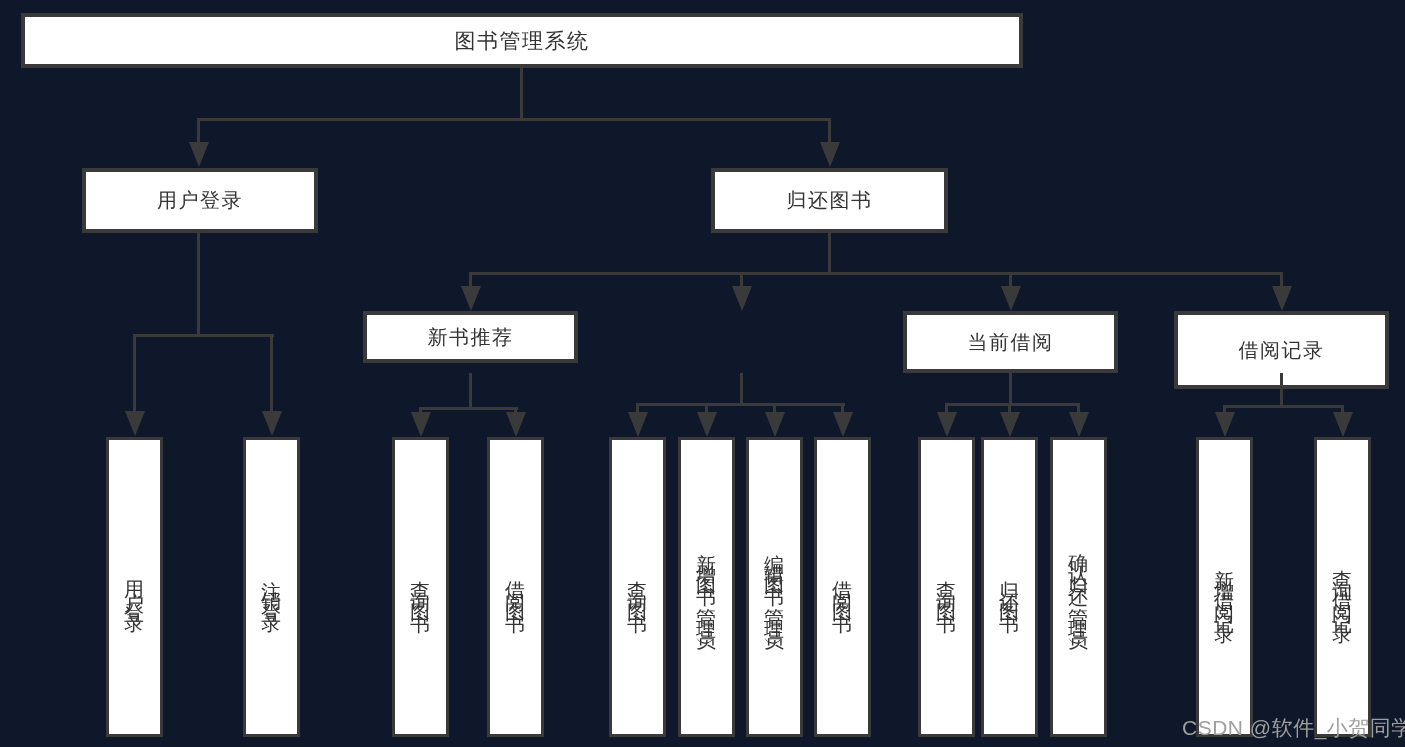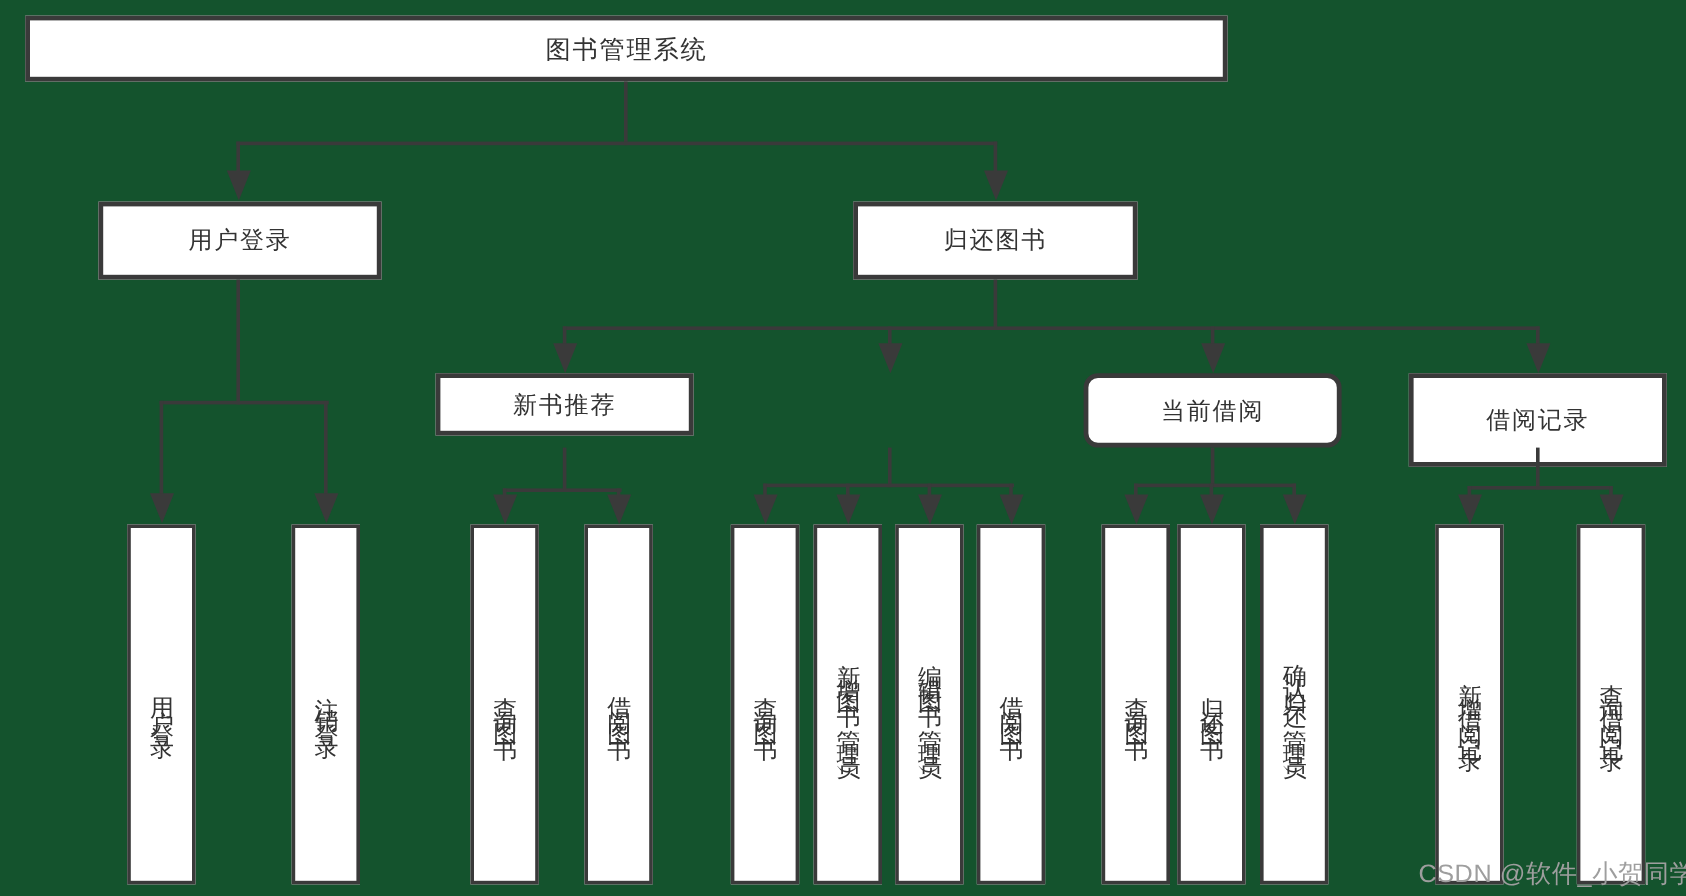--- a/index.html
+++ b/index.html
@@ -2,21 +2,21 @@
 <html><head>
 <meta charset="utf-8">
 <style>
   :root{
     --line:#3a3a3a;
     --text:#333333;
   }
   html,body{margin:0;padding:0;background:#ffffff;}
   body{font-family:"Liberation Sans", sans-serif;}
   .canvas{
-    position:relative;width:1405px;height:747px;background:#14532d;overflow:hidden;
+    position:relative;width:1405px;height:747px;background:#0f172a;overflow:hidden;
   }
   .box{
     position:absolute;background:#ffffff;border:4px solid var(--line);
     display:flex;align-items:center;justify-content:center;
     color:var(--text);font-size:20px;letter-spacing:1.5px;
     box-sizing:border-box;
   }
   .box.root{font-size:21px;}
   .leaf{
     position:absolute;background:#ffffff;border:3px solid var(--line);
@@ -77,21 +77,21 @@
   <div class="vl" style="left:740px;top:272px;height:19px;"></div>
   <div class="arrow" style="left:732px;top:286px;"></div>
   <div class="vl" style="left:1009px;top:272px;height:19px;"></div>
   <div class="arrow" style="left:1001px;top:286px;"></div>
   <div class="vl" style="left:1280px;top:272px;height:19px;"></div>
   <div class="arrow" style="left:1272px;top:286px;"></div>
 
   <div class="box" style="left:363px;top:311px;width:215px;height:52px;">
     <span>新书推荐</span>
   </div>
-  <div class="box" style="left:903px;top:311px;width:215px;height:62px;border-radius:12px;">
+  <div class="box" style="left:903px;top:311px;width:215px;height:62px;">
     <span>当前借阅</span>
   </div>
   <div class="box" style="left:1174px;top:311px;width:215px;height:78px;">
     <span>借阅记录</span>
   </div>
 
   <div class="vl" style="left:469px;top:373px;height:37px;"></div>
   <div class="hl" style="left:419px;top:407px;width:99px;"></div>
   <div class="vl" style="left:419px;top:407px;height:9px;"></div>
   <div class="arrow" style="left:411px;top:412px;"></div>

